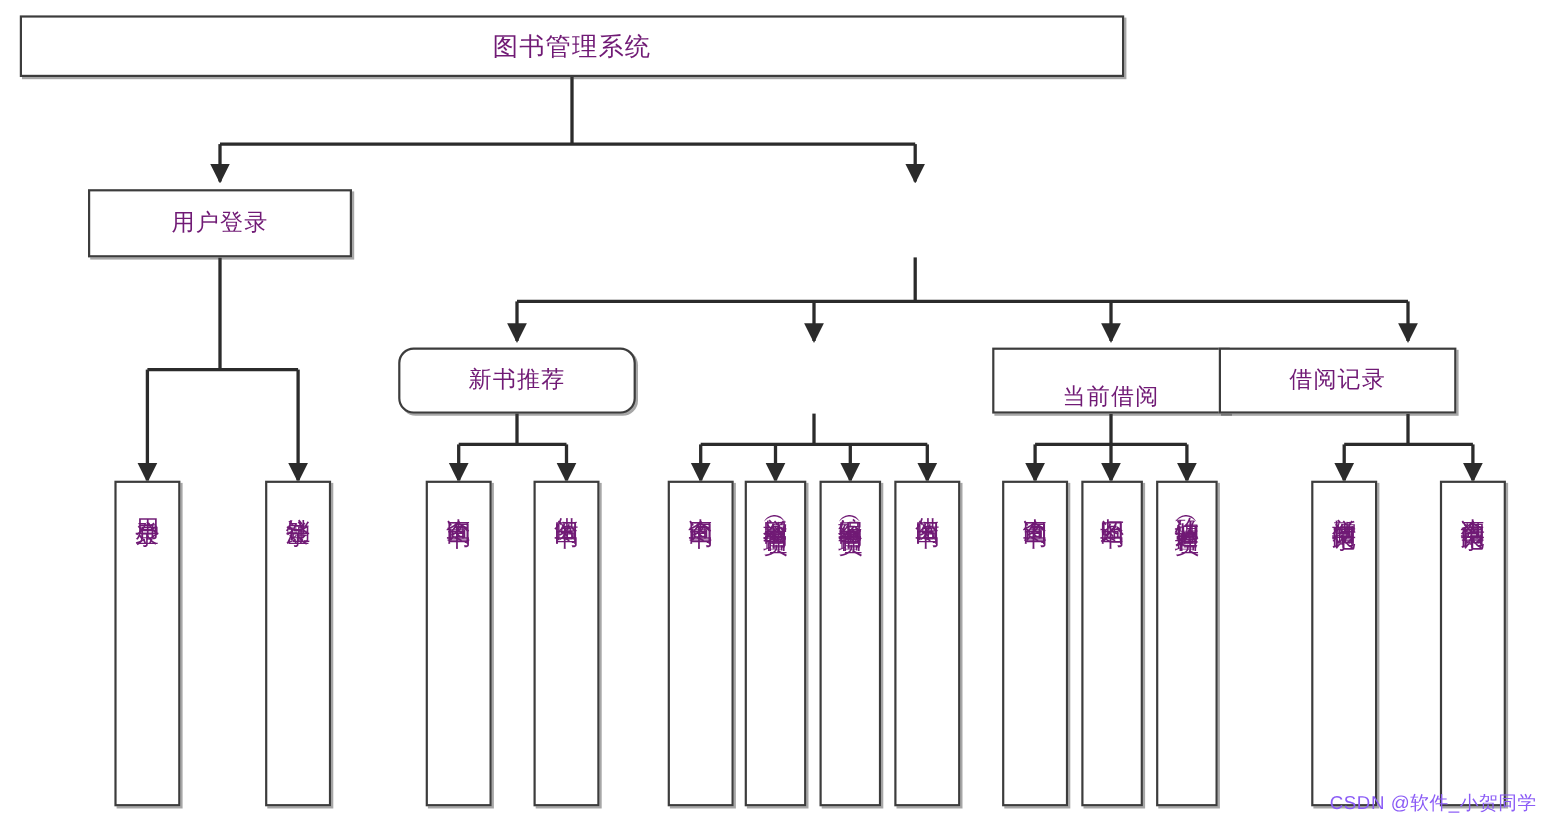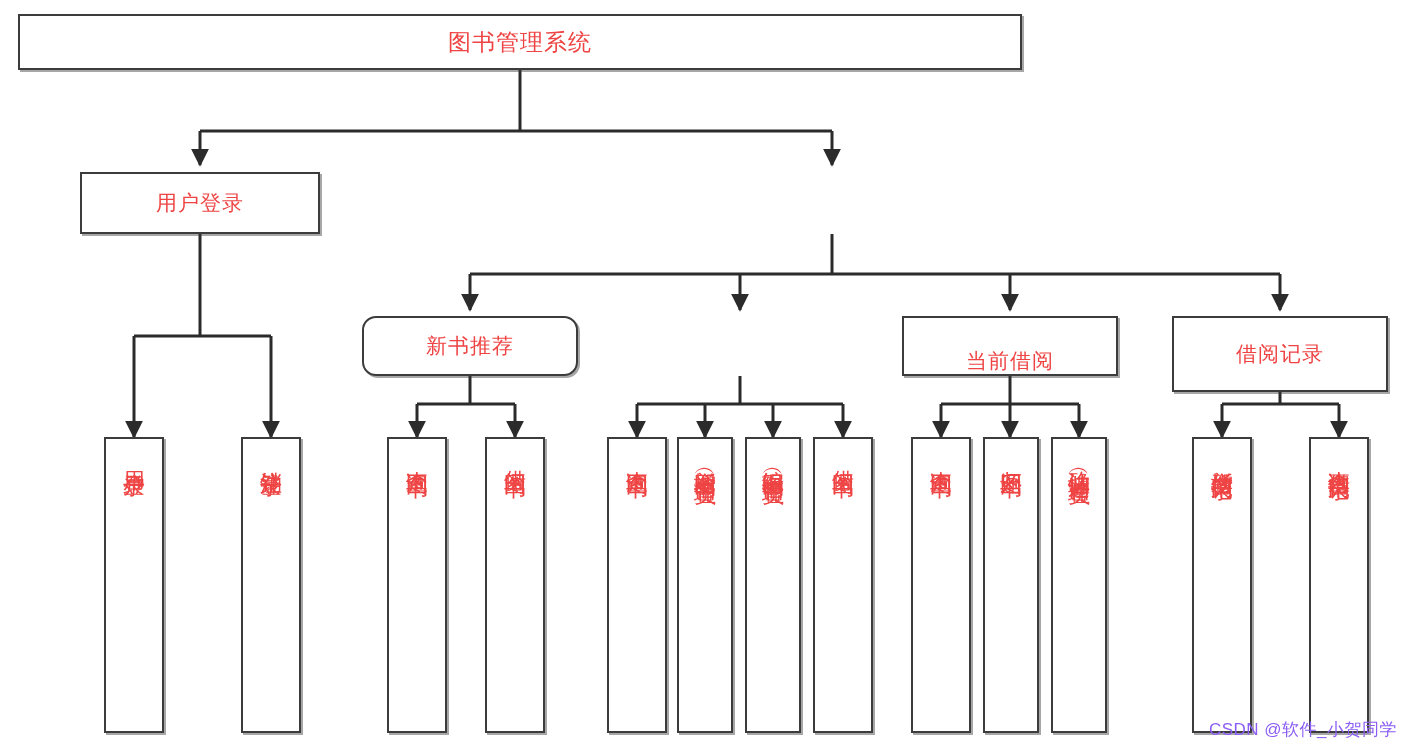--- a/index.html
+++ b/index.html
@@ -27,21 +27,21 @@
   
   .node {
     position: absolute;
     box-sizing: border-box;
     background: #ffffff;
     border: 2px solid #3c3c3c;
     box-shadow: 2px 2px 0px rgba(60,60,60,0.45);
     display: flex;
     align-items: center;
     justify-content: center;
-    color: #ef4444;
+    color: #701a75;
   }
   .node .label {
     font-size: 21px;
     line-height: 1.25;
     letter-spacing: 1px;
     white-space: nowrap;
   }
   
   .node.root .label {
     font-size: 23px;
@@ -136,21 +136,21 @@
   <div class="node" style="left:80px; top:172px; width:240px; height:62px;">
     <span class="label">用户登录</span>
   </div>
 
   <div class="node" style="left:362px; top:316px; width:216px; height:60px;border-radius:14px;">
     <span class="label">新书推荐</span>
   </div>
   <div class="node" style="left:902px; top:316px; width:216px; height:60px;align-items:flex-end;">
     <span class="label">当前借阅</span>
   </div>
-  <div class="node" style="left:1172px; top:316px; width:216px; height:76px;">
+  <div class="node" style="left:1108px; top:316px; width:216px; height:60px;">
     <span class="label">借阅记录</span>
   </div>
 
   <div class="node leaf" style="left:104px; top:437px; width:60px; height:296px;">
     <span class="label">用户登录</span>
   </div>
   <div class="node leaf" style="left:241px; top:437px; width:60px; height:296px;">
     <span class="label">注销登录</span>
   </div>
 

